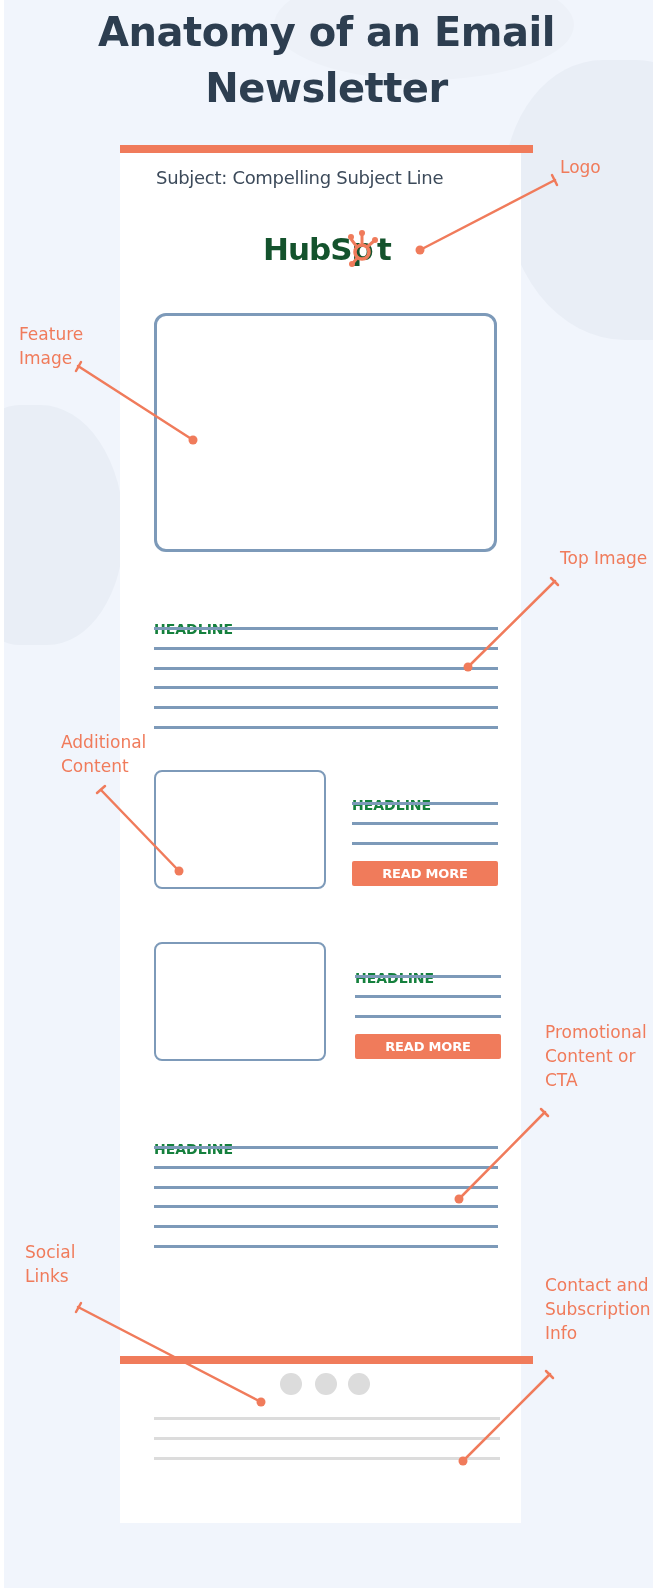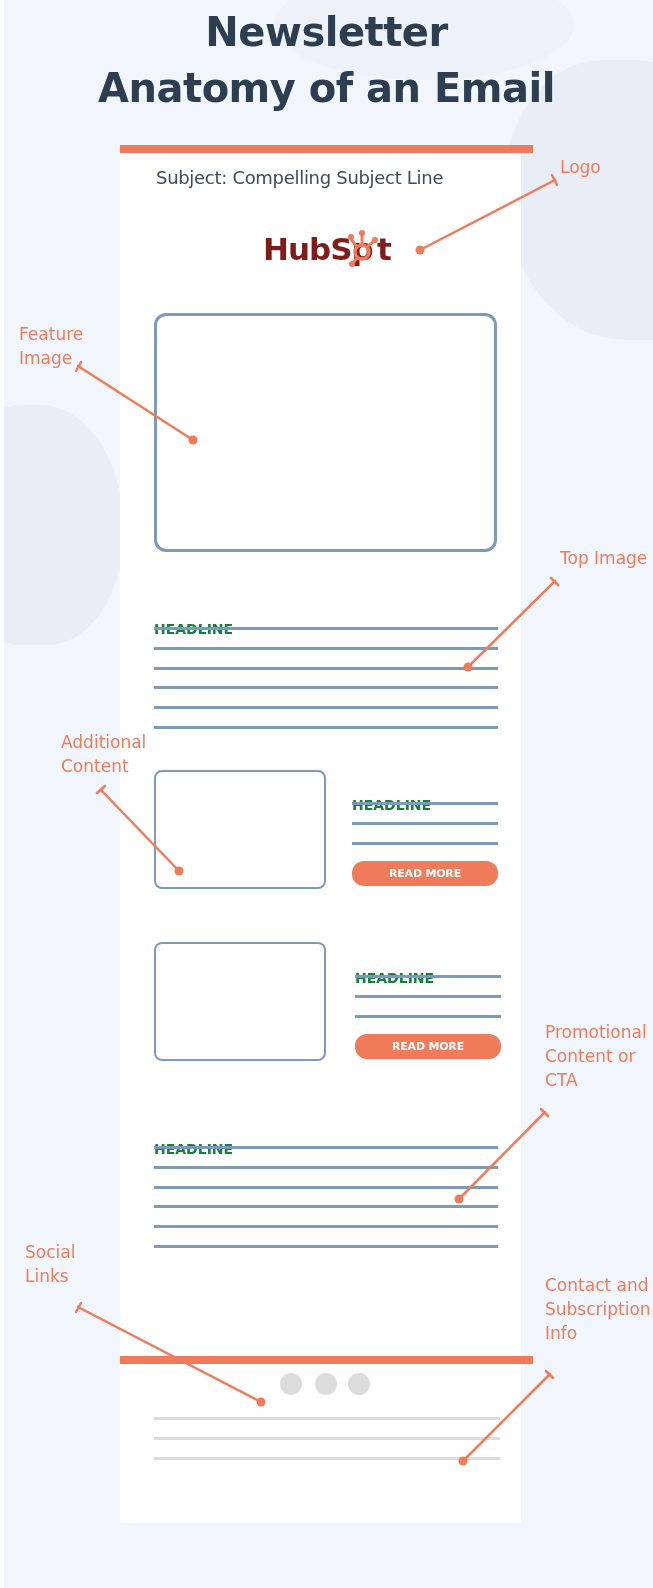--- a/index.html
+++ b/index.html
@@ -29,58 +29,58 @@
       background: #ffffff;
     }
     .bar-top { position: absolute; left: 0; top: 0; width: 413px; height: 8px; background: #f07b5b; }
     .bar-footer { position: absolute; left: 0; top: 1211px; width: 413px; height: 8px; background: #f07b5b; }
     .subject {
       position: absolute; left: 36px; top: 22px; font-size: 18px; color: #3c4a5a;
       font-family: "DejaVu Sans", sans-serif; font-weight: normal; letter-spacing: -0.3px;
     }
     .logo { position: absolute; left: 143px; top: 86px; width: 130px; height: 40px; }
     .logo-text {
-      position: absolute; left: 0; top: 0; font-size: 31px; font-weight: bold; color: #7f1d1d;
+      position: absolute; left: 0; top: 0; font-size: 31px; font-weight: bold; color: #14532d;
       font-family: "DejaVu Sans", sans-serif; letter-spacing: -1px;
     }
     .img-box {
       position: absolute; border: 3px solid #7d9ab9; border-radius: 12px; background: #fff;
     }
     .img-small { border-width: 2px; border-radius: 8px; }
     .headline {
       position: absolute; color: #15803d; font-weight: bold; font-size: 14px;
       font-family: "DejaVu Sans", sans-serif;
       margin-top: 28px;
     }
     .line { position: absolute; height: 3px; background: #7d9ab9; }
     .gline { position: absolute; height: 3px; background: #dcdcdc; }
     .btn {
-      position: absolute; background: #f07b5b; color: #fff; border-radius: 12px;
-      font-size: 11px; font-weight: bold; display: flex; align-items: center; justify-content: center;
+      position: absolute; background: #f07b5b; color: #fff; border-radius: 2px;
+      font-size: 13px; font-weight: bold; display: flex; align-items: center; justify-content: center;
       font-family: "DejaVu Sans", sans-serif; letter-spacing: -0.2px;
     }
     .social { position: absolute; width: 22px; height: 22px; border-radius: 50%; background: #dcdcdc; }
     .label {
       position: absolute; color: #f07b5b; font-size: 17px; line-height: 24px;
       font-family: "DejaVu Sans", sans-serif; font-weight: normal;
     }
     svg.overlay { position: absolute; left: 0; top: 0; width: 653px; height: 1588px; pointer-events: none; }
   </style>
 </head>
 <body>
 
 <div class="canvas">
   <div class="blob blob1"></div>
   <div class="blob blob2"></div>
   <div class="blob blob3"></div>
 </div>
 
 <div class="title">
+  <div>Anatomy of an Email</div>
   <div>Newsletter</div>
-  <div>Anatomy of an Email</div>
 </div>
 
 <div class="email">
   <div class="bar-top"></div>
   <div class="subject">Subject: Compelling Subject Line</div>
 
   <div class="logo">
     <span class="logo-text">HubSp</span>
     <svg style="position:absolute;left:85px;top:-4px;" width="34" height="40" viewBox="0 0 34 40">
       <circle cx="14" cy="25" r="7" fill="none" stroke="#f07b5b" stroke-width="3.5"></circle>

